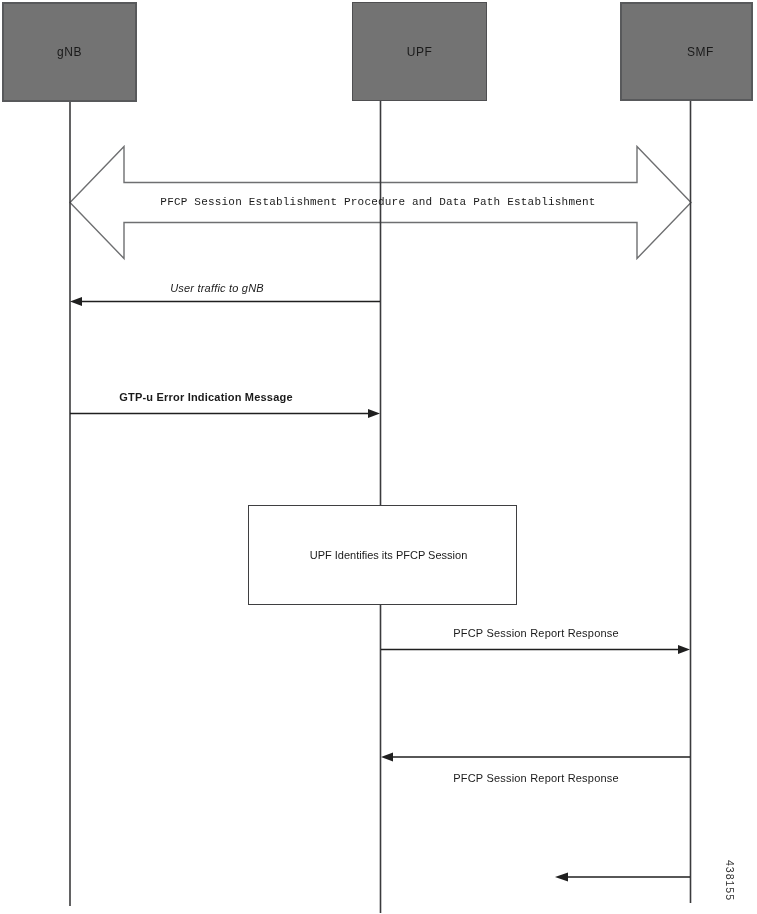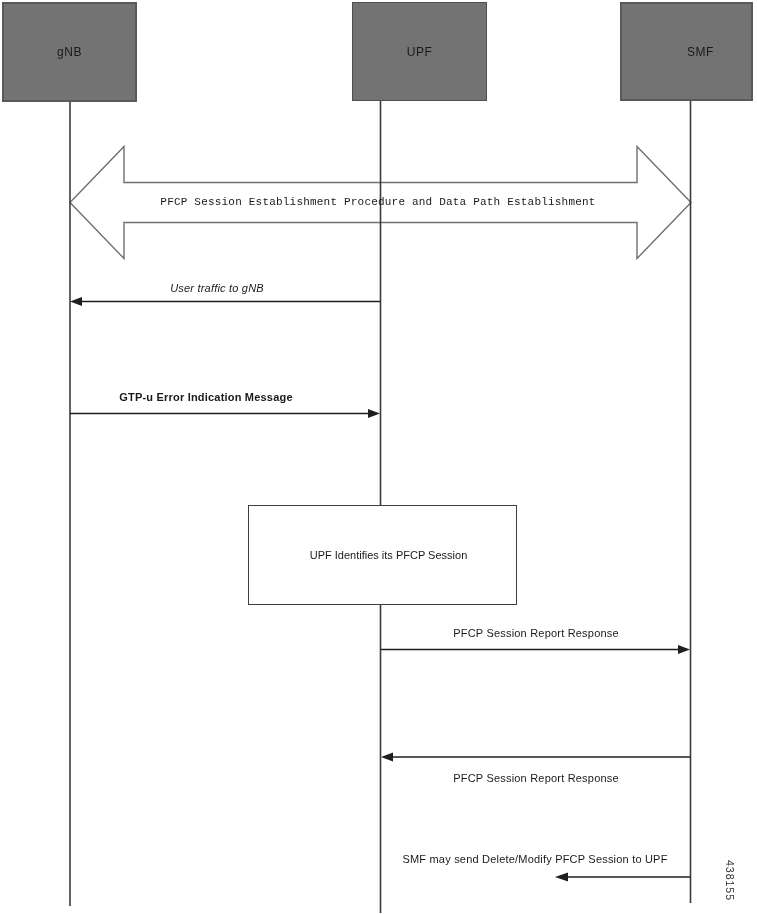--- a/index.html
+++ b/index.html
@@ -127,17 +127,16 @@
 
   <div class="note-box">
     <span>UPF Identifies its PFCP Session</span>
   </div>
 
   <div class="lbl lbl-block">PFCP Session Establishment Procedure and Data Path Establishment</div>
   <div class="lbl lbl-msg0">User traffic to gNB</div>
   <div class="lbl lbl-msg1">GTP-u Error Indication Message</div>
   <div class="lbl lbl-msg2">PFCP Session Report Response</div>
   <div class="lbl lbl-msg3">PFCP Session Report Response</div>
-  <div class="lbl lbl-msg4">SMF may send Delete/Modify PFCP Session to UPF</div>
 
   <div class="fig-number">438155</div>
 
 </div>
 
 </body></html>

